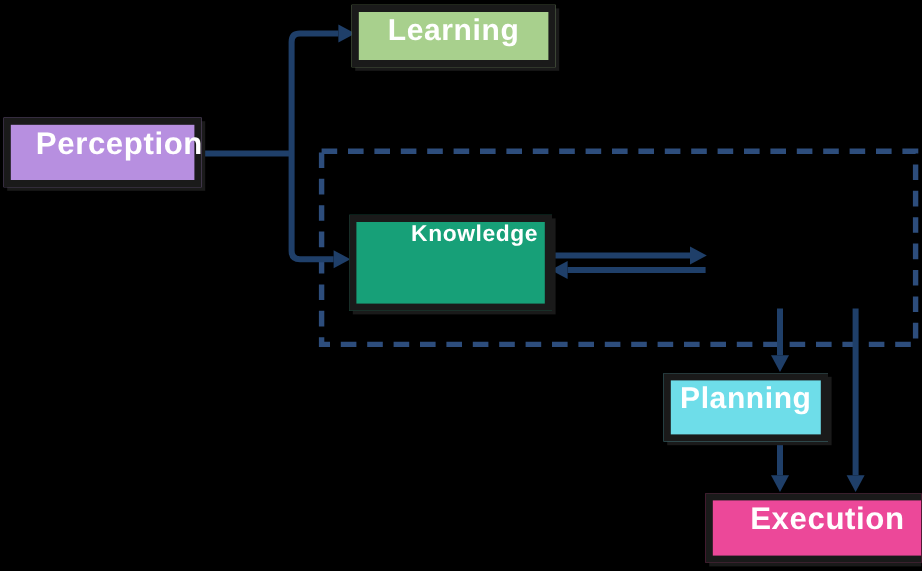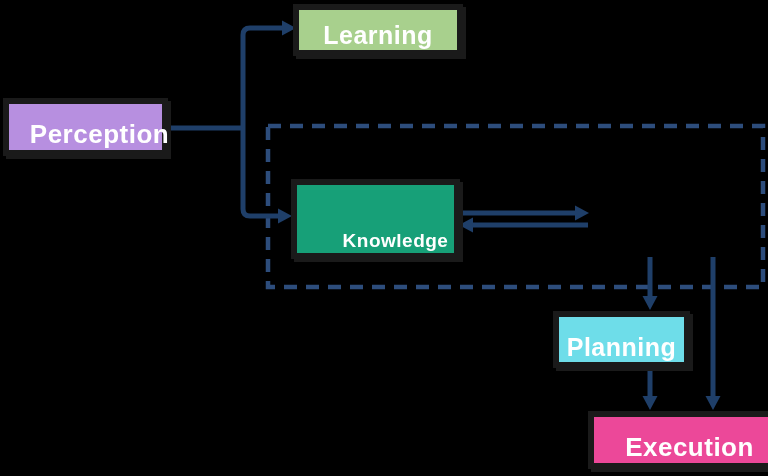--- a/index.html
+++ b/index.html
@@ -19,21 +19,21 @@
     position: absolute;
     box-sizing: border-box;
     border: 6px solid #1a1a1a;
     box-shadow: 3px 3px 0 #1a1a1a;
     color: #ffffff;
     font-weight: 700;
     letter-spacing: 0.5px;
     display: flex;
     flex-direction: column;
     align-items: center;
-    justify-content: flex-end;
+    justify-content: flex-start;
     text-align: center;
     line-height: 1.2;
   }
   .node-perception  { left: 3px;   top: 98px;  width: 165px; height: 58px; font-size: 26px; padding-left: 28px; }
   .node-learning    { left: 293px; top: 4px;   width: 170px; height: 52px; font-size: 25px; }
   .node-kr          { left: 291px; top: 179px; width: 169px; height: 80px; font-size: 19px; padding-left: 40px; }
   .node-reasoning   { left: 588px; top: 179px; width: 166px; height: 78px; font-size: 25px; }
   .node-planning    { left: 553px; top: 311px; width: 137px; height: 57px; font-size: 25px; }
   .node-execution   { left: 552px; top: 411px; width: 203px; height: 58px; font-size: 26px; }
 </style>

